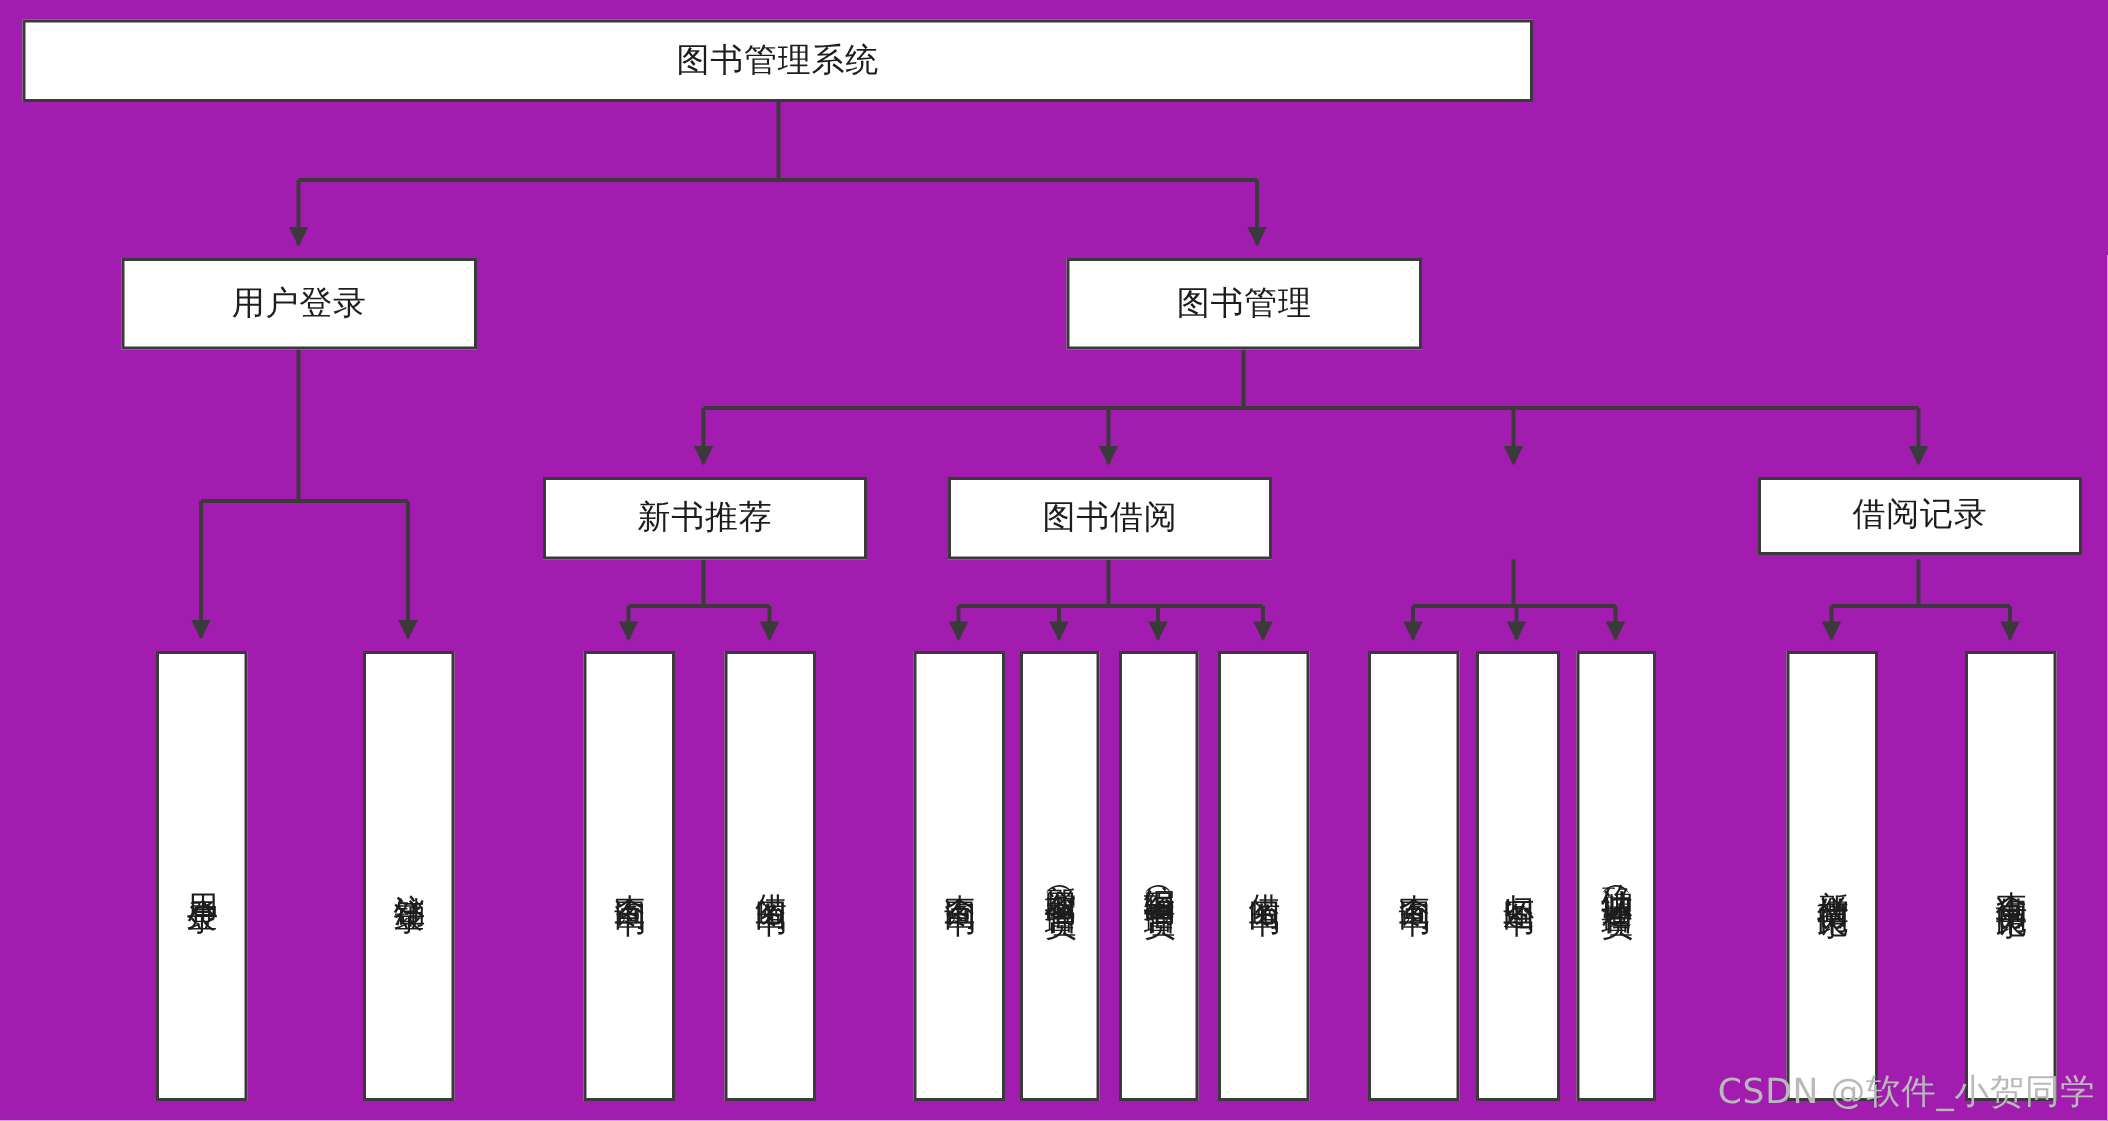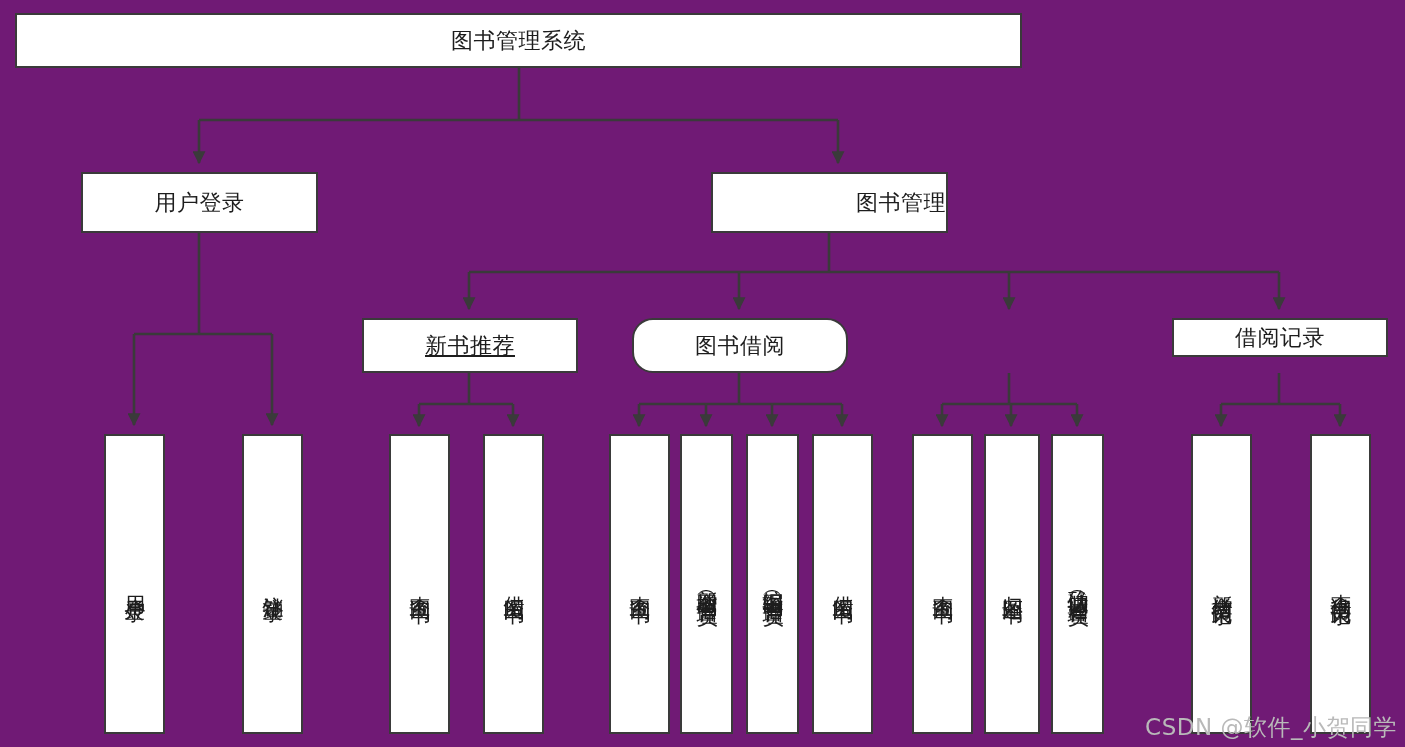--- a/index.html
+++ b/index.html
@@ -8,21 +8,21 @@
     padding: 0;
     background: #ffffff;
   }
   body {
     font-family: "DejaVu Sans", "Liberation Sans", sans-serif;
   }
   #canvas {
     position: relative;
     width: 1405px;
     height: 747px;
-    background: #701a75;
+    background: #a21caf;
     overflow: hidden;
   }
   #edges {
     position: absolute;
     left: 0;
     top: 0;
     width: 1405px;
     height: 747px;
     pointer-events: none;
   }
@@ -129,31 +129,31 @@
     </g>
   </svg>
 
   <div class="node root horiz" style="left: 15px; top: 13px; width: 1007px; height: 55px;">
     <span class="label">图书管理系统</span>
   </div>
 
   <div class="node horiz" style="left: 81px; top: 172px; width: 237px; height: 61px;">
     <span class="label">用户登录</span>
   </div>
-  <div class="node horiz" style="left: 711px; top: 172px; width: 237px; height: 61px; justify-content: flex-end;">
+  <div class="node horiz" style="left: 711px; top: 172px; width: 237px; height: 61px;">
     <span class="label">图书管理</span>
   </div>
 
-  <div class="node horiz" style="left: 362px; top: 318px; width: 216px; height: 55px; text-decoration: underline;">
+  <div class="node horiz" style="left: 362px; top: 318px; width: 216px; height: 55px;">
     <span class="label">新书推荐</span>
   </div>
-  <div class="node horiz" style="left: 632px; top: 318px; width: 216px; height: 55px; border-radius: 21px;">
+  <div class="node horiz" style="left: 632px; top: 318px; width: 216px; height: 55px;">
     <span class="label">图书借阅</span>
   </div>
-  <div class="node horiz" style="left: 1172px; top: 318px; width: 216px; height: 39px;">
+  <div class="node horiz" style="left: 1172px; top: 318px; width: 216px; height: 52px;">
     <span class="label">借阅记录</span>
   </div>
 
   <div class="node leaf" style="left: 104px; top: 434px; width: 61px; height: 300px;">
     <span class="label">用户登录</span>
   </div>
   <div class="node leaf" style="left: 242px; top: 434px; width: 61px; height: 300px;">
     <span class="label">注销登录</span>
   </div>
   <div class="node leaf" style="left: 389px; top: 434px; width: 61px; height: 300px;">

